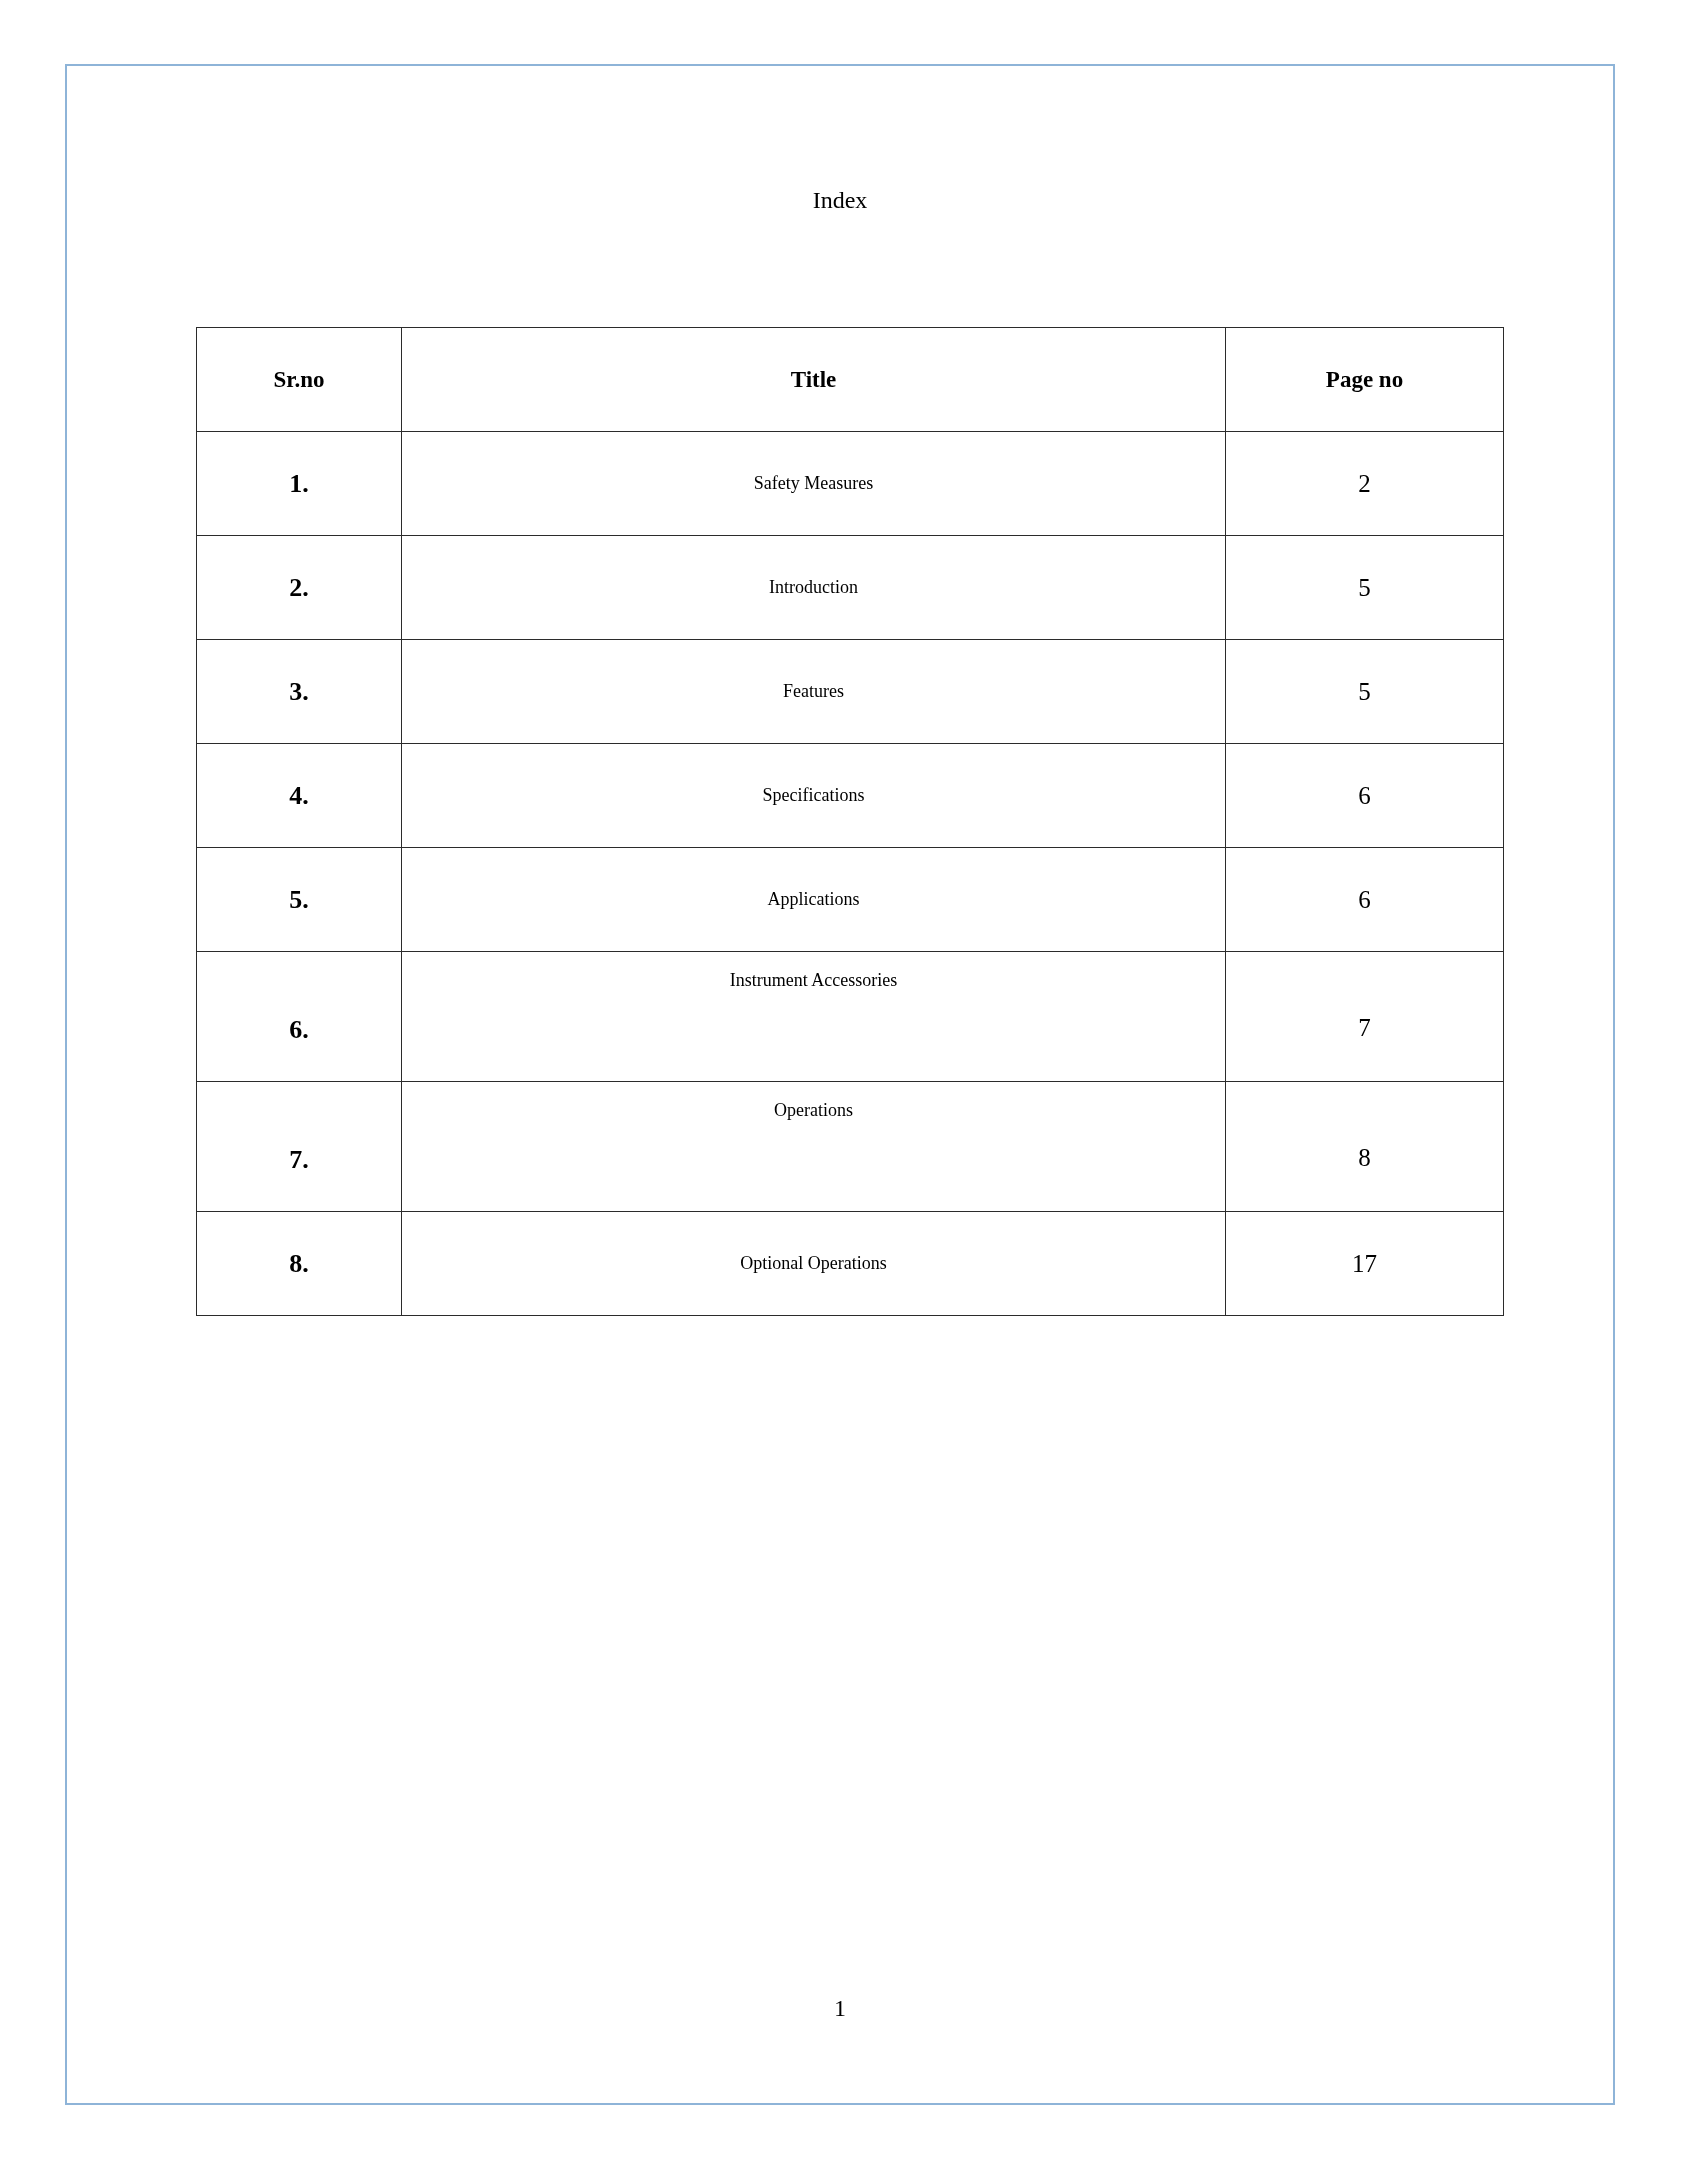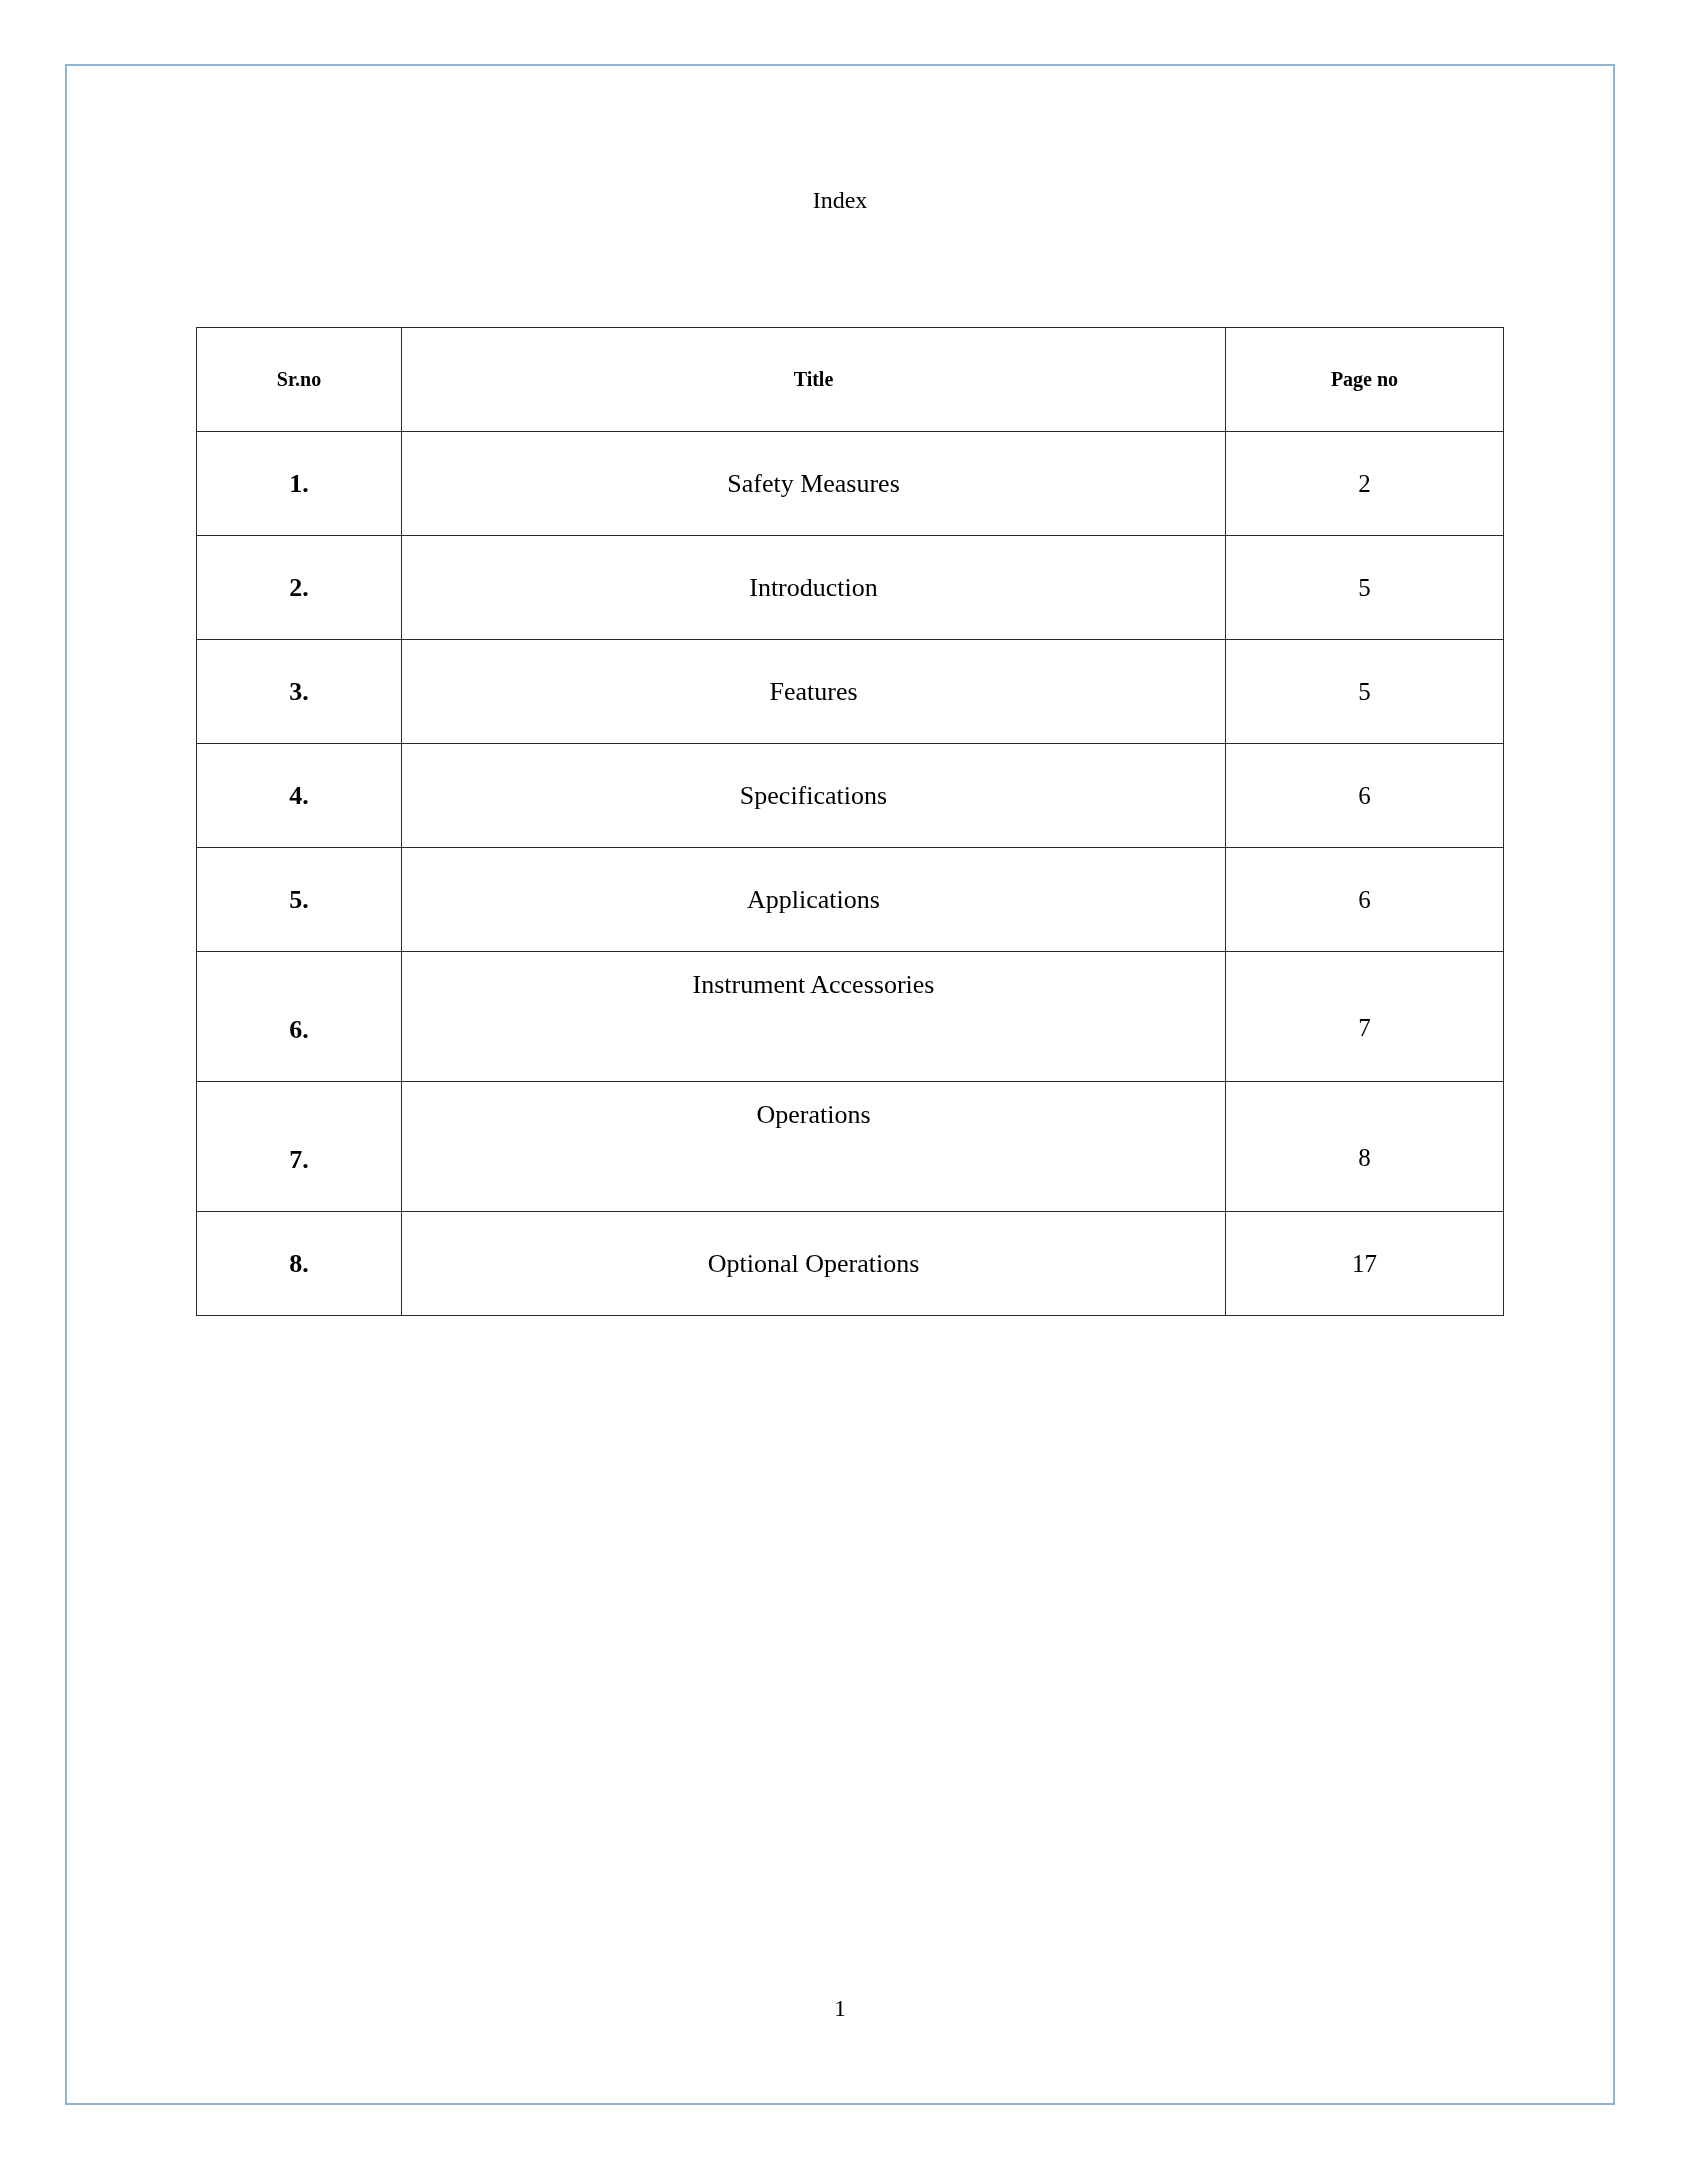--- a/index.html
+++ b/index.html
@@ -89,35 +89,35 @@
   .index-table th,
   .index-table td {
     border: 1.5px solid #2b2b2b;
     padding: 0;
     vertical-align: middle;
     text-align: center;
   }
 
   .index-table thead th {
     height: 103px;
-    font-size: 20px;
+    font-size: 23px;
     font-weight: bold;
   }
 
   .index-table tbody td {
     height: 103px;
     font-size: 25px;
     font-weight: normal;
   }
   .index-table tbody td.sr {
     font-weight: bold;
     font-size: 26px;
   }
   .index-table tbody td.title {
-    font-size: 26px;
+    font-size: 18px;
   }
   .index-table tbody td.page {
     font-size: 25px;
   }
 
   
   .index-table tbody tr.offset-title td.title {
     vertical-align: top;
     padding-top: 18px;
   }

